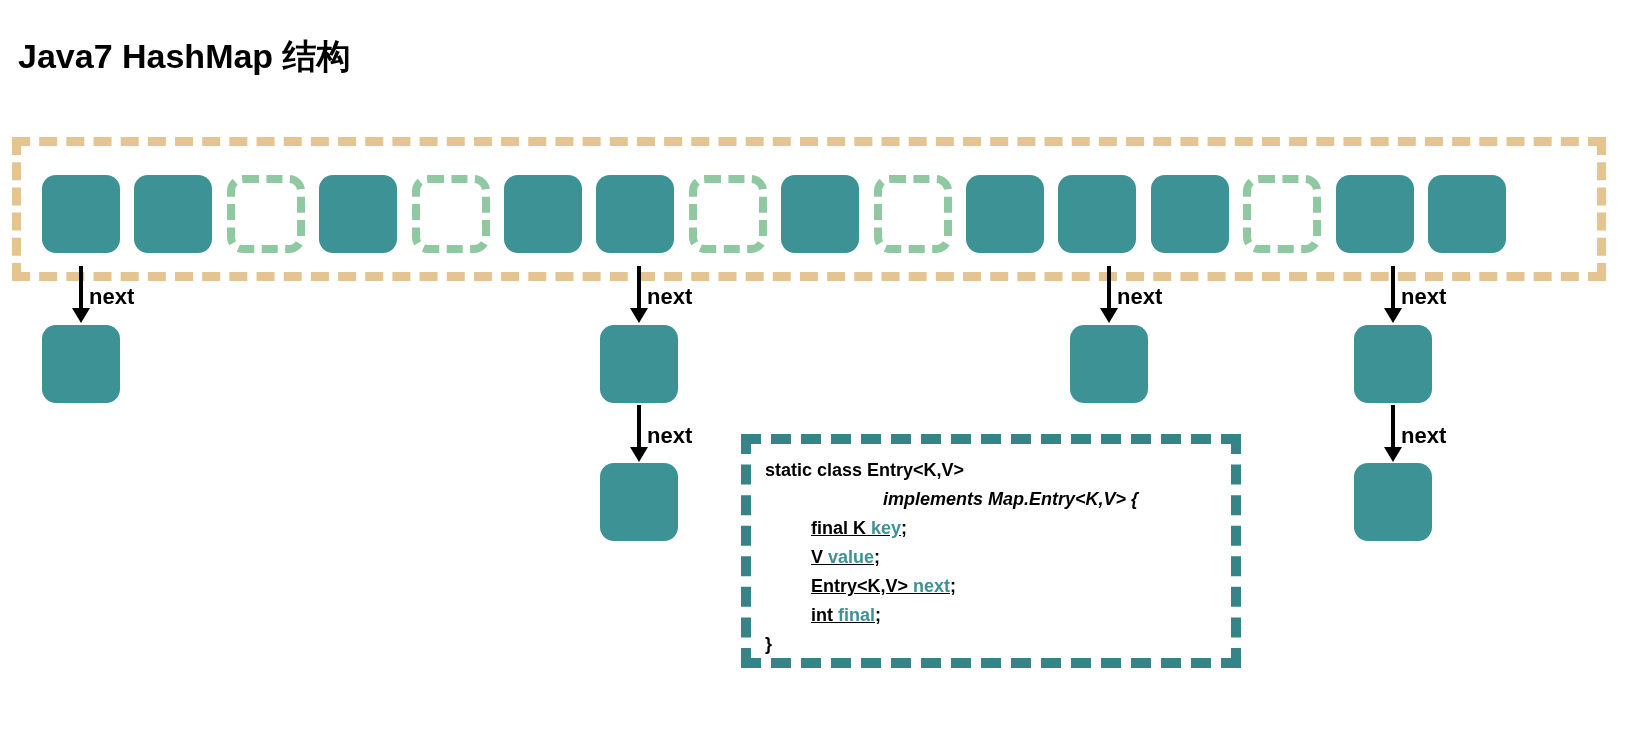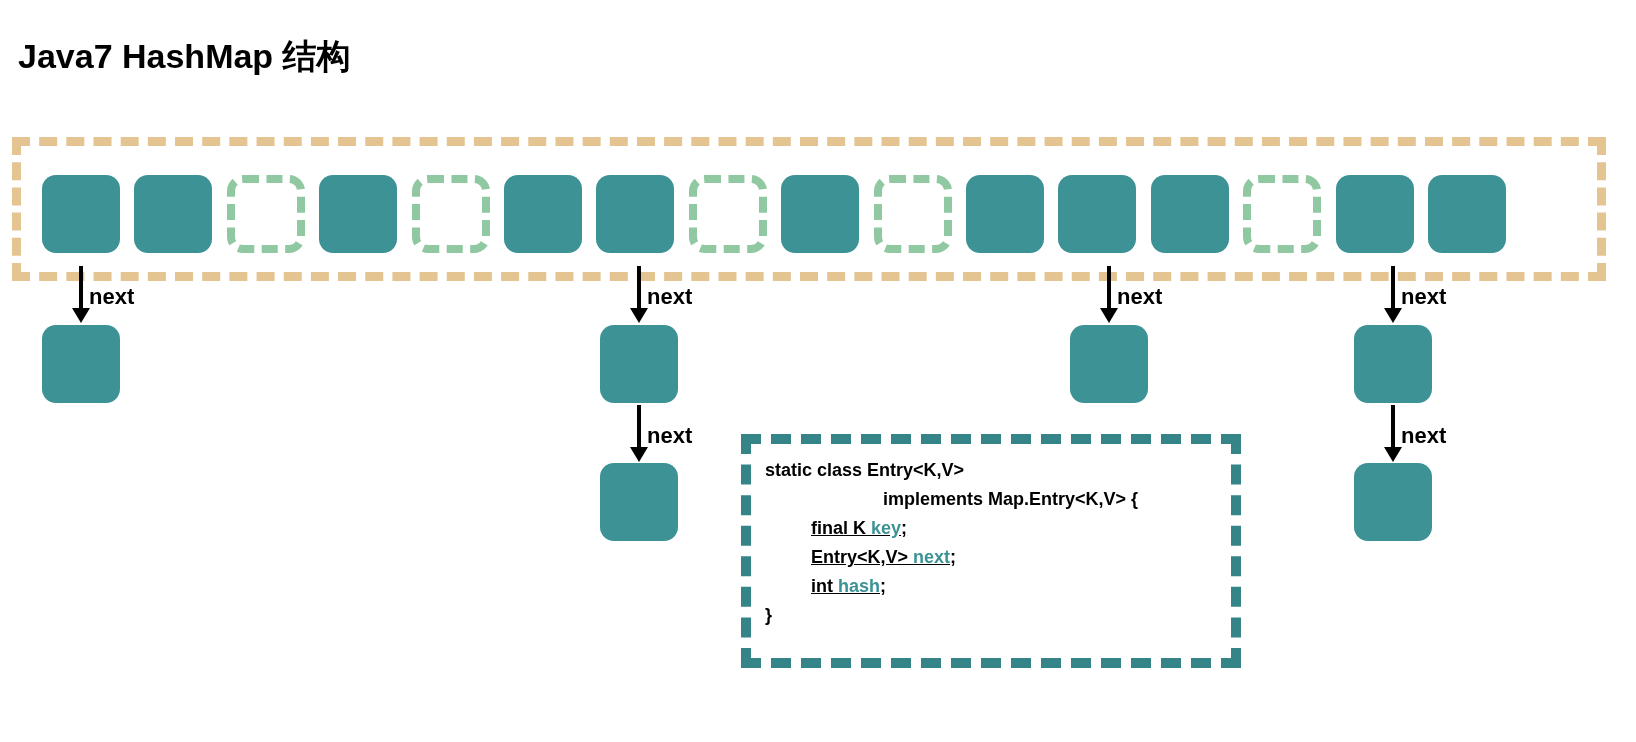--- a/index.html
+++ b/index.html
@@ -110,21 +110,21 @@
   .code-line {
     font-family: "Liberation Sans", sans-serif;
     font-size: 18px;
     font-weight: bold;
     color: #000000;
     line-height: 29px;
     white-space: pre;
   }
   .code-line .ident { color: #3d9295; }
   .code-line.indent1 { padding-left: 46px; text-decoration: underline; }
-  .code-line.indent2 { padding-left: 118px; }
+  .code-line.indent2 { padding-left: 118px; font-style: italic; }
 </style>
 </head>
 <body>
 
 <div id="page-title">Java7 HashMap 结构</div>
 
 <div id="bucket-array">
     <div class="slot filled" style="left: 21px;"></div>
     <div class="slot filled" style="left: 113.4px;"></div>
     <div class="slot empty" style="left: 205.8px;"></div>
@@ -179,16 +179,17 @@
       <div class="head" style="top: 42px;"></div>
       <div class="next-label" style="left: 8px; top: 18px;">next</div>
     </div>
     <div class="node" style="left: 1354px; top: 463px;"></div>
   </div>
 
 <div id="code-box">
     <div class="code-line"><span>static class Entry&lt;K,V&gt;</span></div>
     <div class="code-line indent2"><span>implements Map.Entry&lt;K,V&gt; {</span></div>
     <div class="code-line indent1"><span>final K </span><span class="ident">key</span><span>;</span></div>
+    <div class="code-line indent1"><span>V </span><span class="ident">value</span><span>;</span></div>
     <div class="code-line indent1"><span>Entry&lt;K,V&gt; </span><span class="ident">next</span><span>;</span></div>
-    <div class="code-line indent1"><span>int </span><span class="ident">hash</span><span>;</span></div>
+    <div class="code-line indent1"><span>int </span><span class="ident">final</span><span>;</span></div>
     <div class="code-line"><span>}</span></div>
   </div>
 
 </body></html>

